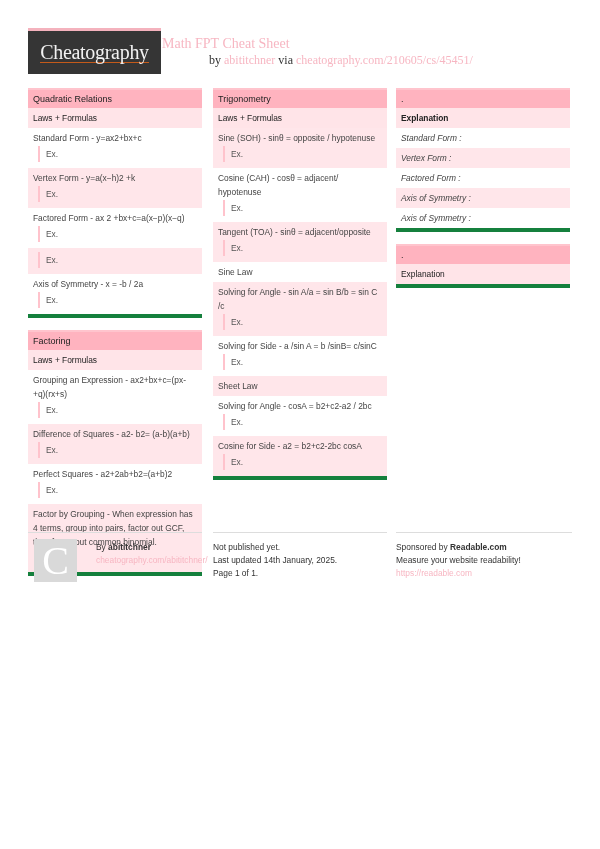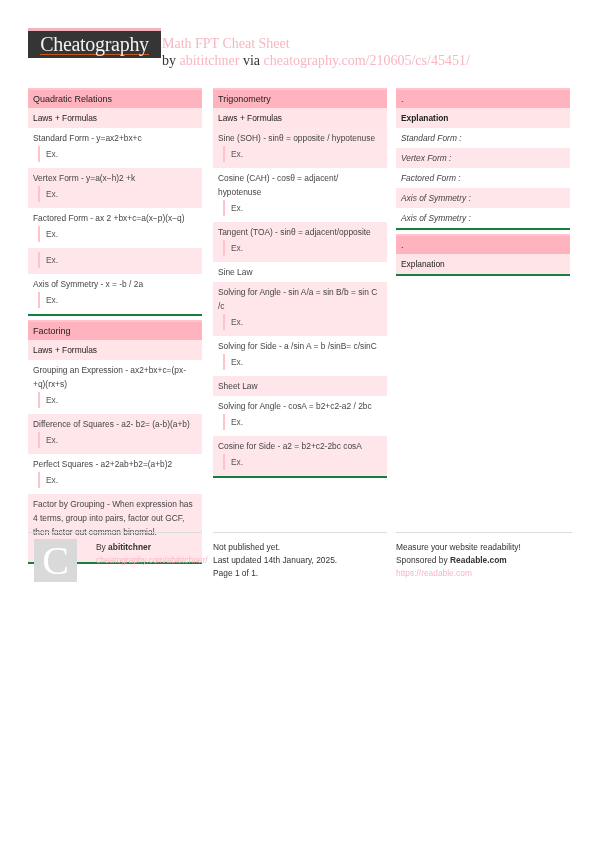--- a/index.html
+++ b/index.html
@@ -1,28 +1,28 @@
 <!DOCTYPE html>
 <html><head>
 <meta charset="utf-8">
 <style>
   * { box-sizing: border-box; margin: 0; padding: 0; }
   body { width: 600px; height: 849px; background: #ffffff; font-family: "Liberation Sans", sans-serif; color: #333; position: relative; overflow: hidden; }
   .header { position: absolute; top: 28px; left: 28px; width: 544px; height: 46px; }
-  .logo { position: absolute; left: 0; top: 0; width: 133px; height: 30px; background: #353535; border-top: 3px solid #f4b2bd; display: flex; align-items: center; justify-content: center; }
+  .logo { position: absolute; left: 0; top: 0; width: 133px; height: 46px; background: #353535; border-top: 3px solid #f4b2bd; display: flex; align-items: center; justify-content: center; }
   .logo span { font-family: "Liberation Serif", serif; color: #f2f2f2; font-size: 20px; letter-spacing: -0.3px; border-bottom: 1px solid #c45a1a; line-height: 20px; }
   .title-block { position: absolute; left: 134px; top: 8px; }
   .title { font-family: "Liberation Serif", serif; font-size: 14px; color: #f7b6c2; }
-  .byline { font-family: "Liberation Serif", serif; font-size: 14px; color: #333; margin-top: 1px; }
+  .byline { font-family: "Liberation Serif", serif; font-size: 12px; color: #333; margin-top: 1px; margin-left: 47px; }
   .byline .pink { color: #f7b6c2; }
   .col { position: absolute; top: 88px; width: 174px; }
   .col1 { left: 28px; }
   .col2 { left: 213px; }
   .col3 { left: 396px; }
-  .block { border-bottom: 2px solid #15803d; margin-bottom: 4px; }
+  .block { border-bottom: 4px solid #15803d; margin-bottom: 12px; }
   .block-title { background: #ffb3bf; border-top: 2px solid #ffc4cd; font-size: 9px; color: #222; padding: 4px 5px; height: 20px; }
   .row { font-size: 8.4px; line-height: 14px; padding: 3px 5px; color: #444; }
   .row.sub { background: #ffe4e8; color: #222; }
   .row.white { background: #fff; }
   .row.pink { background: #ffe6ea; }
   .ex { margin: 1px 0 3px 5px; border-left: 2px solid #ffc3cc; padding: 2px 6px; font-size: 8.4px; line-height: 12px; color: #555; }
   .bold { font-weight: bold; }
   .italic { font-style: italic; }
   .footer { position: absolute; top: 532px; left: 28px; width: 544px; height: 60px; }
   .fcol { position: absolute; top: 0; border-top: 1px solid #ddd; height: 60px; padding-top: 8px; font-size: 8.4px; line-height: 13px; color: #333; }
@@ -161,17 +161,17 @@
       <div><span>By</span> <span class="bold">abititchner</span></div>
       <div class="pinktext">cheatography.com/abititchner/</div>
     </div>
   </div>
   <div class="fcol fcol2">
     <div>Not published yet.</div>
     <div>Last updated 14th January, 2025.</div>
     <div>Page 1 of 1.</div>
   </div>
   <div class="fcol fcol3">
+    <div><span>Sponsored by</span> <span class="bold">Readable.com</span></div>
     <div>Measure your website readability!</div>
-    <div><span>Sponsored by</span> <span class="bold">Readable.com</span></div>
     <div class="pinktext">https://readable.com</div>
   </div>
 </div>
 
 </body></html>

